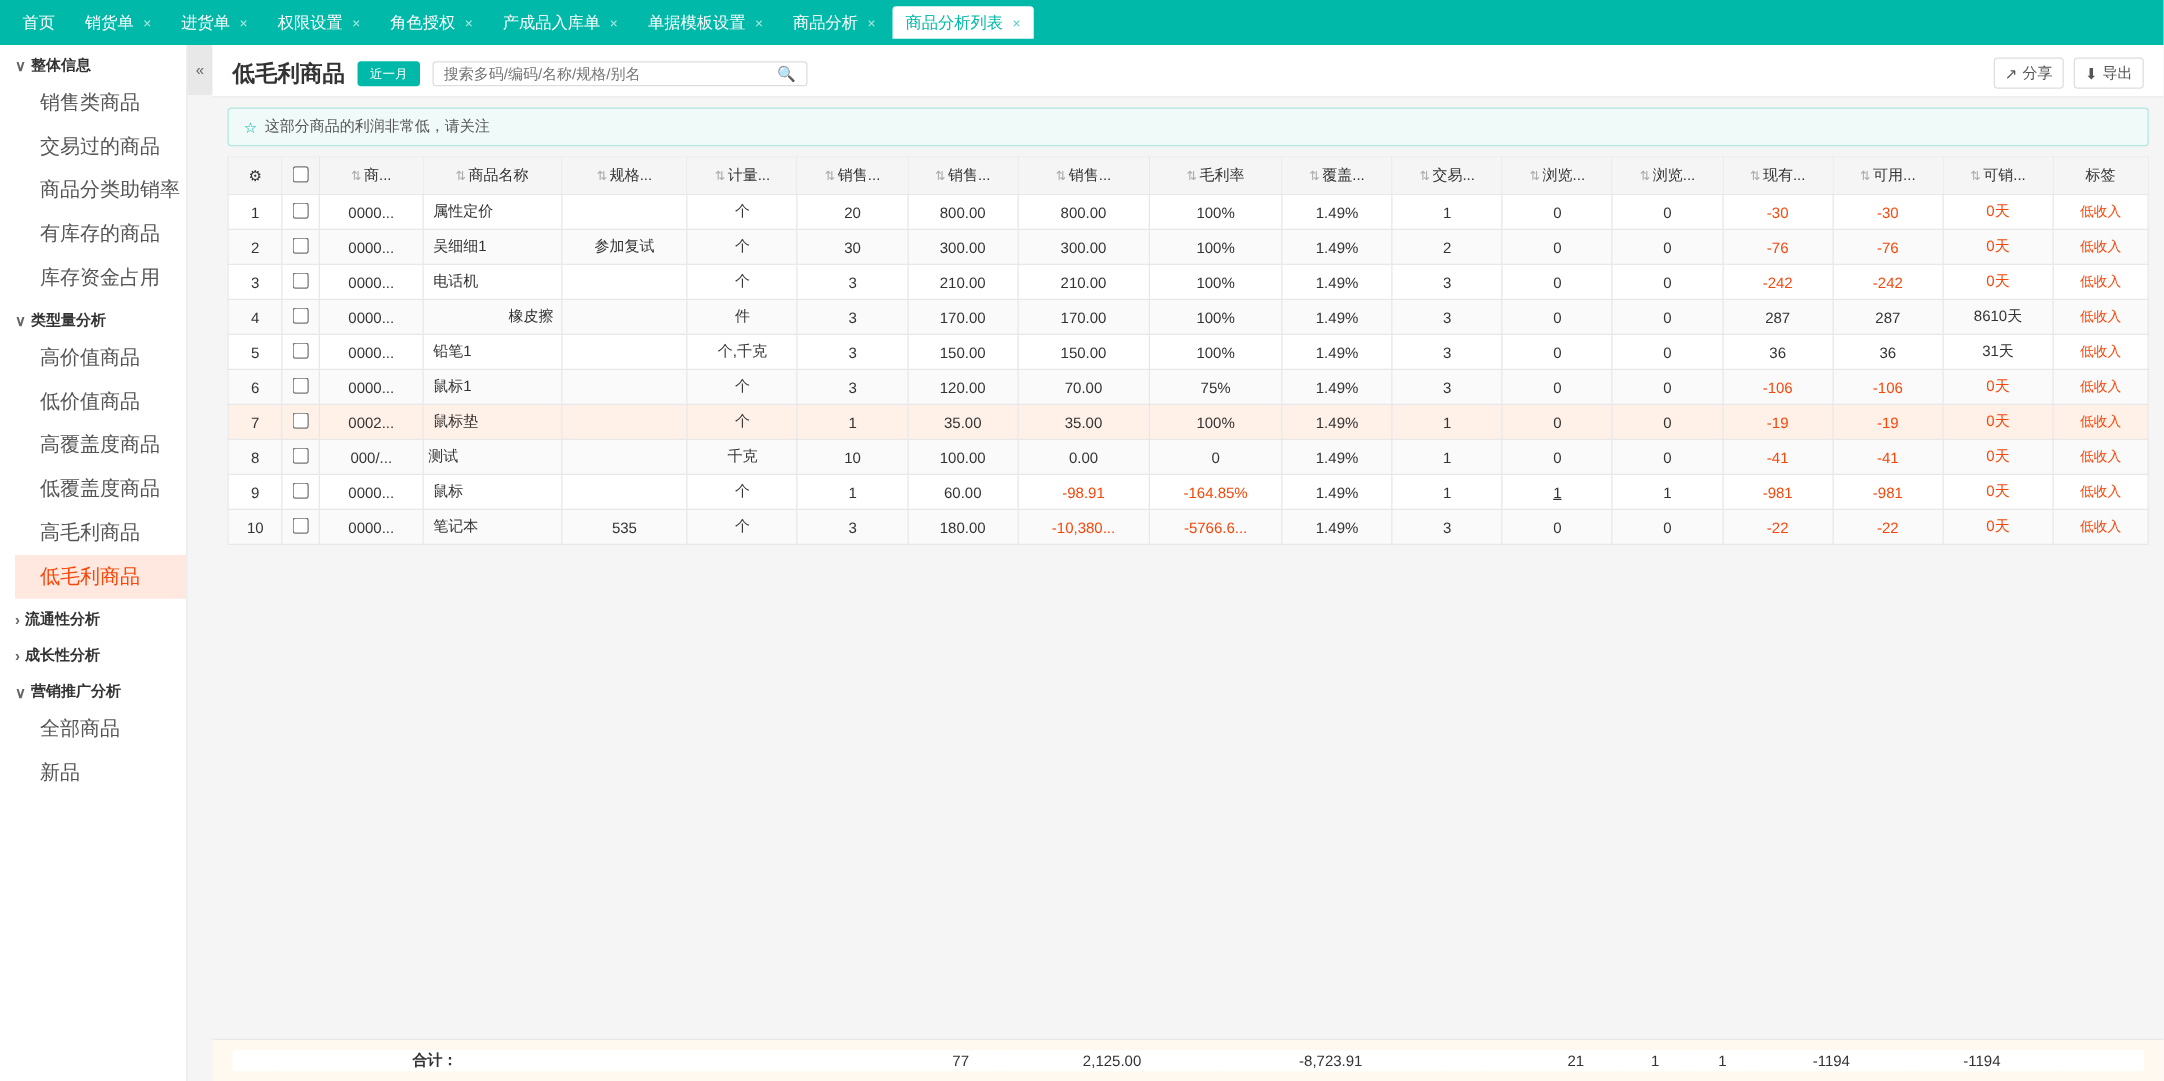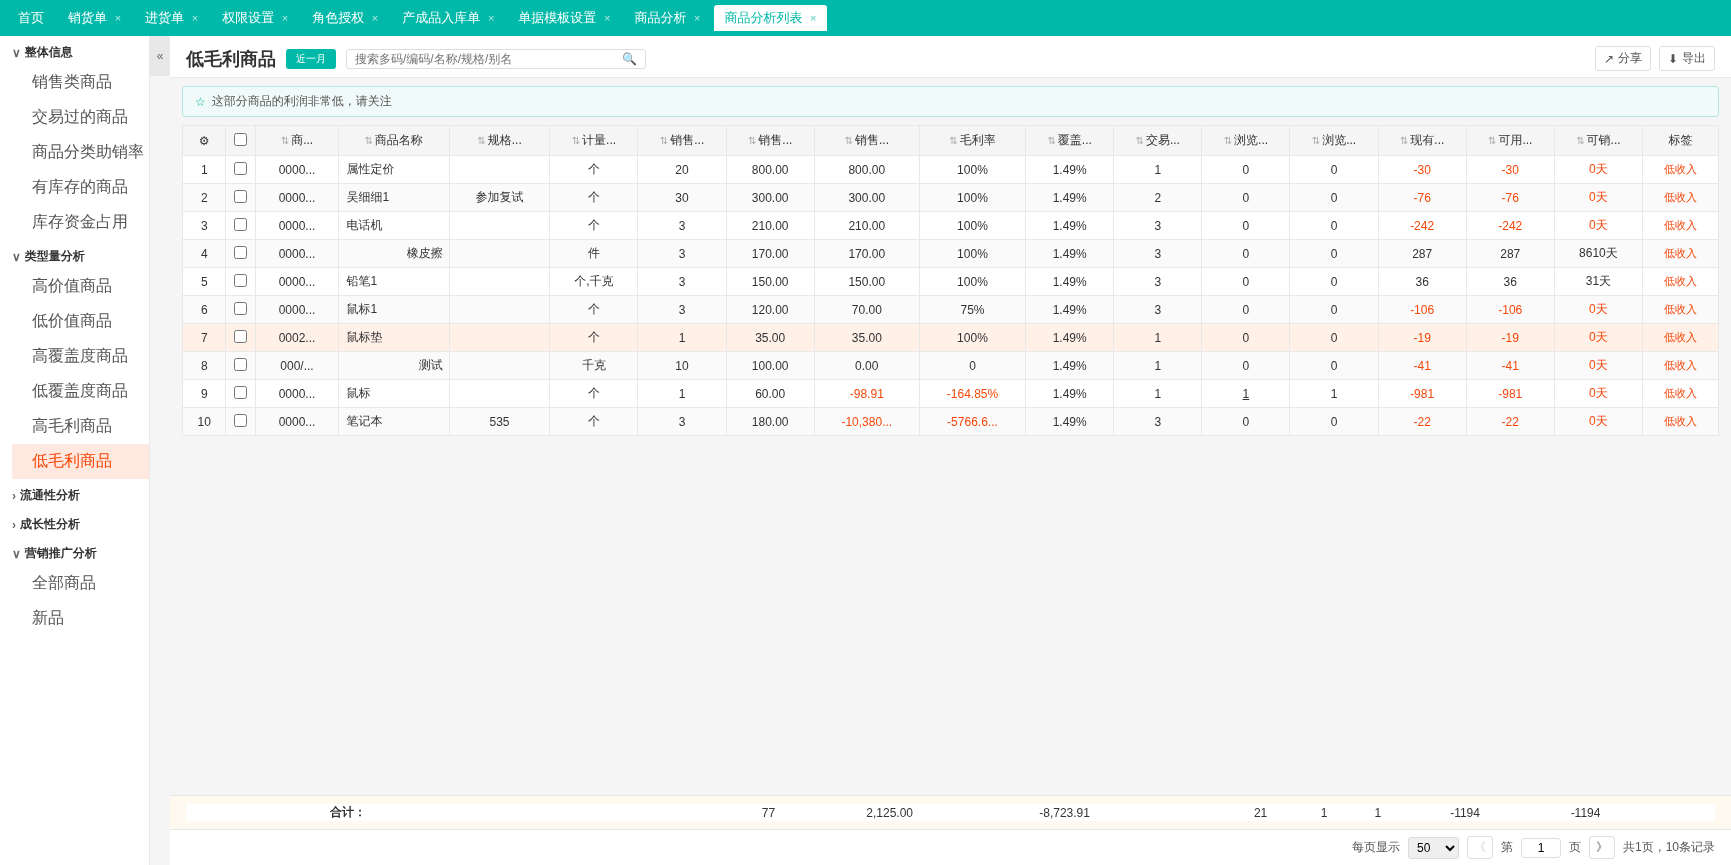--- a/index.html
+++ b/index.html
@@ -509,21 +509,21 @@
     <td>0</td>
     <td style="color:#f5470a">-19</td>
     <td style="color:#f5470a">-19</td>
     <td style="color:#f5470a">0天</td>
     <td class="tag-low">低收入</td>
   </tr>
             <tr>
     <td>8</td>
     <td><input type="checkbox" style=""></td>
     <td>000/...</td>
-    <td style="text-align:right; padding-left:4px;">测试</td>
+    <td style="text-align:left; padding-left:4px;">测试</td>
     <td></td>
     <td>千克</td>
     <td>10</td>
     <td>100.00</td>
     <td style="">0.00</td>
     <td style="">0</td>
     <td>1.49%</td>
     <td>1</td>
     <td style="">0</td>
     <td>0</td>
@@ -596,28 +596,14 @@
           <td>1</td>
           <td>-1194</td>
           <td>-1194</td>
           <td></td>
           <td></td>
         </tr>
       </tbody>
         </table>
     </div>
 
-    <div class="pagination-bar">
-      <span class="page-size-label">每页显示</span>
-      <select class="page-size-select">
-        <option>50</option>
-        <option>20</option>
-        <option>100</option>
-      </select>
-      <button class="page-nav-btn" disabled="">《</button>
-      <span class="page-info">第</span>
-      <input class="page-input" type="text" value="1" style="">
-      <span class="page-info">页</span>
-      <button class="page-nav-btn">》</button>
-      <span class="total-records">共1页，10条记录</span>
-    </div>
   </div>
 </div>
 
 </body></html>

